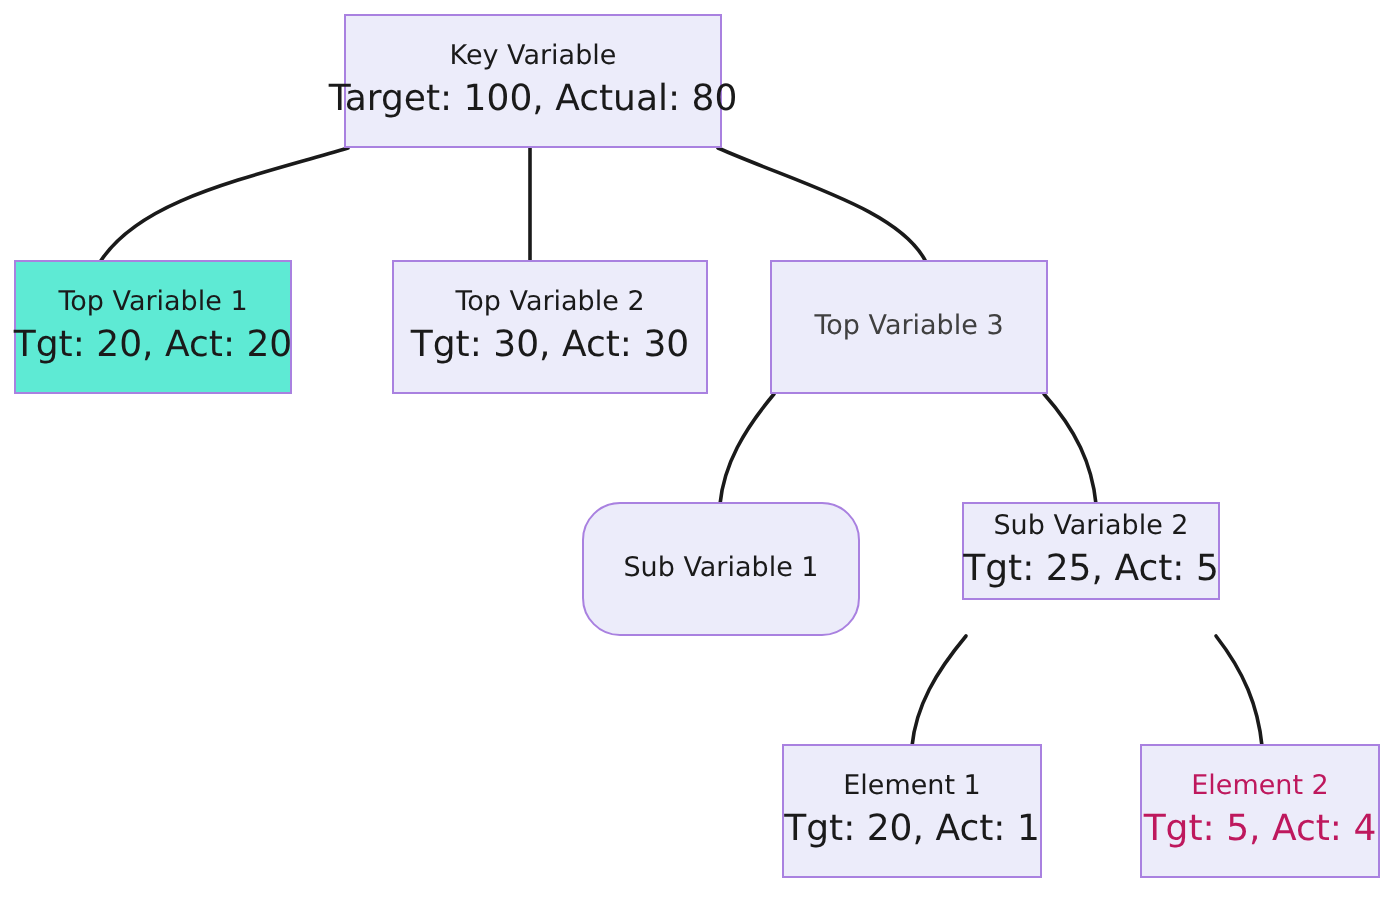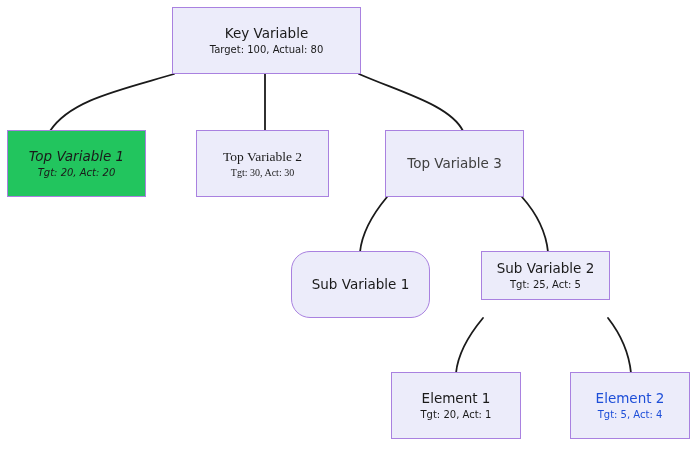--- a/index.html
+++ b/index.html
@@ -41,21 +41,21 @@
     justify-content: center;
     text-align: center;
     color: #1a1a1a;
     line-height: 1.32;
   }
   .node-title {
     font-size: 13.5px;
     white-space: nowrap;
   }
   .node-metrics {
-    font-size: 10px;
+    font-size: 18px;
     white-space: nowrap;
   }
 </style>
 </head>
 <body>
 
 <div id="diagram-canvas">
 
   <svg id="edge-layer" viewBox="0 0 700 450" xmlns="http://www.w3.org/2000/svg">
       <path d="M 174,74 C 120,90 70,100 50,131" fill="none" stroke="#1a1a1a" stroke-width="1.8" stroke-linecap="round"></path>
@@ -65,41 +65,41 @@
       <path d="M 522,197 C 538,215 546,232 548,252" fill="none" stroke="#1a1a1a" stroke-width="1.8" stroke-linecap="round"></path>
       <path d="M 483,318 C 468,336 458,353 456,373" fill="none" stroke="#1a1a1a" stroke-width="1.8" stroke-linecap="round"></path>
       <path d="M 608,318 C 622,336 629,353 631,373" fill="none" stroke="#1a1a1a" stroke-width="1.8" stroke-linecap="round"></path>
     </svg>
 
   <div id="node-layer">
       <div class="node" style="left: 172px; top: 7px; width: 189px; height: 67px; background: rgb(236, 236, 250); border-color: rgb(169, 129, 224); color: rgb(26, 26, 26);">
         <div class="node-title">Key Variable</div>
         <div class="node-metrics">Target: 100, Actual: 80</div>
       </div>
-      <div class="node" style="left: 7px; top: 130px; width: 139px; height: 67px; background: #22c55e; border-color: rgb(169, 129, 224); color: rgb(26, 26, 26); font-style: italic;">
+      <div class="node" style="left: 7px; top: 130px; width: 139px; height: 67px; background: #5eead4; border-color: rgb(169, 129, 224); color: rgb(26, 26, 26);">
         <div class="node-title">Top Variable 1</div>
         <div class="node-metrics">Tgt: 20, Act: 20</div>
       </div>
-      <div class="node" style="left: 196px; top: 130px; width: 133px; height: 67px; background: rgb(236, 236, 250); border-color: rgb(169, 129, 224); color: rgb(26, 26, 26); font-family: Liberation Serif, serif;">
+      <div class="node" style="left: 196px; top: 130px; width: 158px; height: 67px; background: rgb(236, 236, 250); border-color: rgb(169, 129, 224); color: rgb(26, 26, 26);">
         <div class="node-title">Top Variable 2</div>
         <div class="node-metrics">Tgt: 30, Act: 30</div>
       </div>
       <div class="node" style="left: 385px; top: 130px; width: 139px; height: 67px; background: rgb(236, 236, 250); border-color: rgb(169, 129, 224); color: #404040;">
         <div class="node-title">Top Variable 3</div>
       </div>
       <div class="node" style="left: 291px; top: 251px; width: 139px; height: 67px; background: rgb(236, 236, 250); border-color: rgb(169, 129, 224); color: rgb(26, 26, 26); border-radius: 19px;">
         <div class="node-title">Sub Variable 1</div>
       </div>
       <div class="node" style="left: 481px; top: 251px; width: 129px; height: 49px; background: rgb(236, 236, 250); border-color: rgb(169, 129, 224); color: rgb(26, 26, 26);">
         <div class="node-title">Sub Variable 2</div>
         <div class="node-metrics">Tgt: 25, Act: 5</div>
       </div>
       <div class="node" style="left: 391px; top: 372px; width: 130px; height: 67px; background: rgb(236, 236, 250); border-color: rgb(169, 129, 224); color: rgb(26, 26, 26);">
         <div class="node-title">Element 1</div>
         <div class="node-metrics">Tgt: 20, Act: 1</div>
       </div>
-      <div class="node" style="left: 570px; top: 372px; width: 120px; height: 67px; background: rgb(236, 236, 250); border-color: rgb(169, 129, 224); color: #1d4ed8;">
+      <div class="node" style="left: 570px; top: 372px; width: 120px; height: 67px; background: rgb(236, 236, 250); border-color: rgb(169, 129, 224); color: #be185d;">
         <div class="node-title">Element 2</div>
         <div class="node-metrics">Tgt: 5, Act: 4</div>
       </div>
     </div>
 
 </div>
 
 </body></html>

